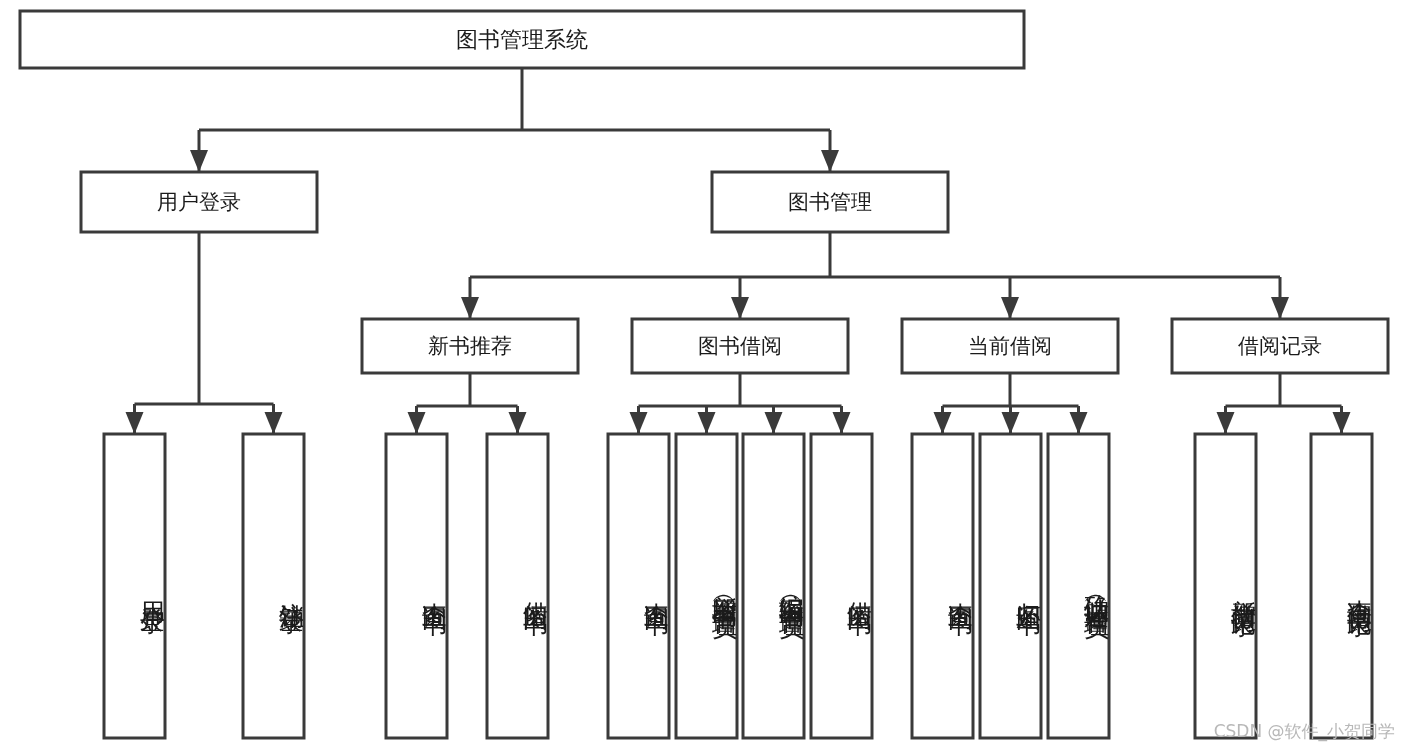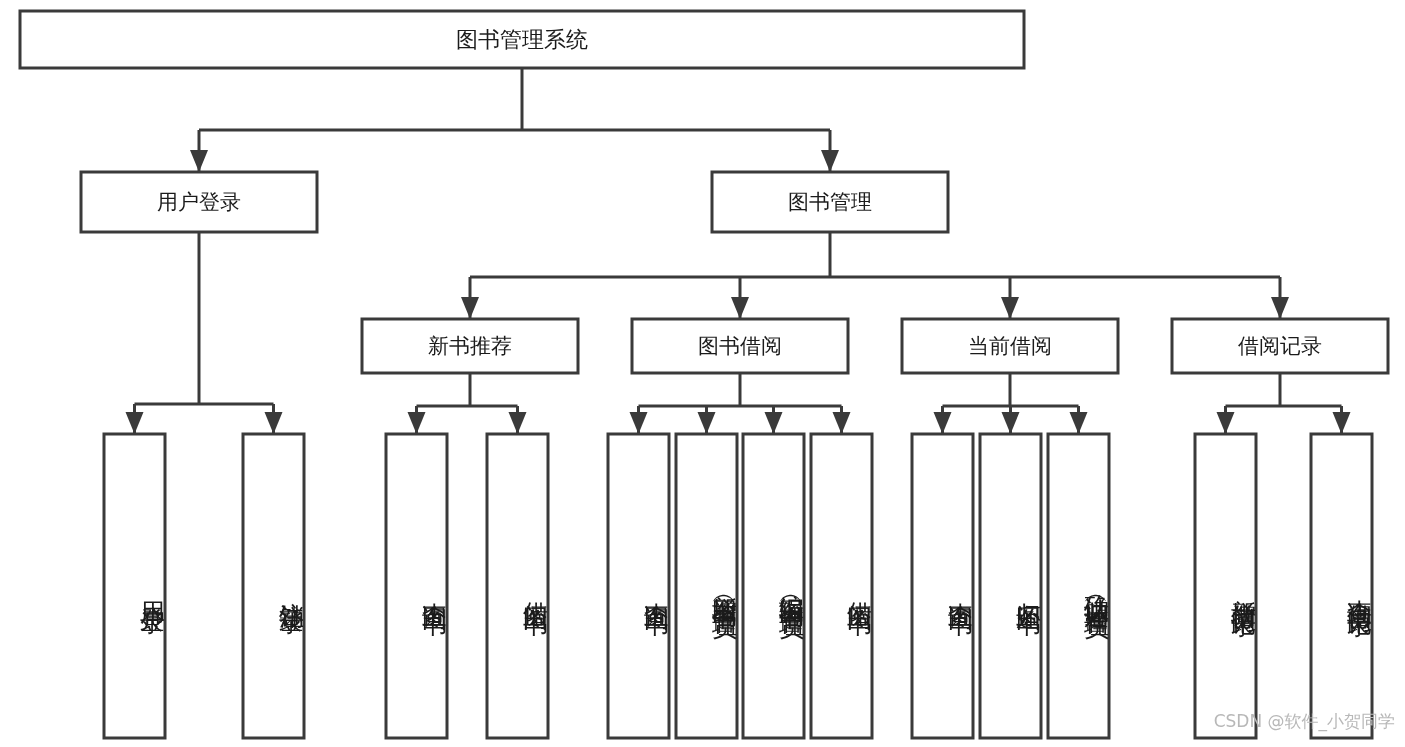--- a/index.html
+++ b/index.html
@@ -62,21 +62,21 @@
     letter-spacing: 3px;
     display: flex;
     align-items: flex-start;
     justify-content: center;
     white-space: nowrap;
     pointer-events: none;
   }
   .watermark {
     position: absolute;
     right: 10px;
-    bottom: 14px;
+    bottom: 4px;
     font-family: "DejaVu Sans", "Liberation Sans", sans-serif;
     font-size: 17px;
     color: #b8b8b8;
     white-space: nowrap;
   }
 </style>
 </head>
 <body>
 
 <div id="diagram-root">

